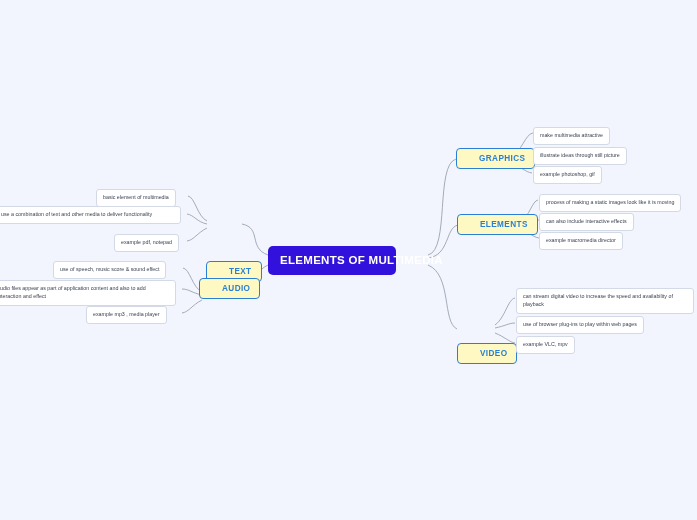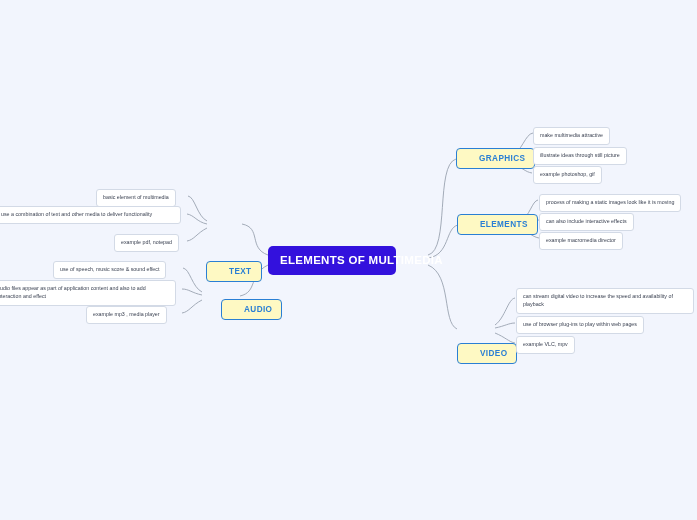--- a/index.html
+++ b/index.html
@@ -154,21 +154,21 @@
   <div class="node leaf nowrap" style="left:96px; top:189px;">
     <span>basic element of multimedia</span>
   </div>
   <div class="node leaf" style="left:-6px; top:206px; width:187px;">
     <span>use a combination of text and other media to deliver functionality</span>
   </div>
   <div class="node leaf nowrap" style="left:114px; top:234px;">
     <span>example pdf, notepad</span>
   </div>
 
-  <div class="node branch" style="left:199px; top:299px;margin-left:22px;">
+  <div class="node branch" style="left:199px; top:278px;">
     <span>AUDIO</span>
   </div>
   <div class="node leaf nowrap" style="left:53px; top:261px;">
     <span>use of speech, music score &amp; sound effect</span>
   </div>
   <div class="node leaf" style="left:-10px; top:280px; width:186px;">
     <span>audio files appear as part of application content and also to add interaction and effect</span>
   </div>
   <div class="node leaf nowrap" style="left:86px; top:306px;">
     <span>example mp3 , media player</span>

